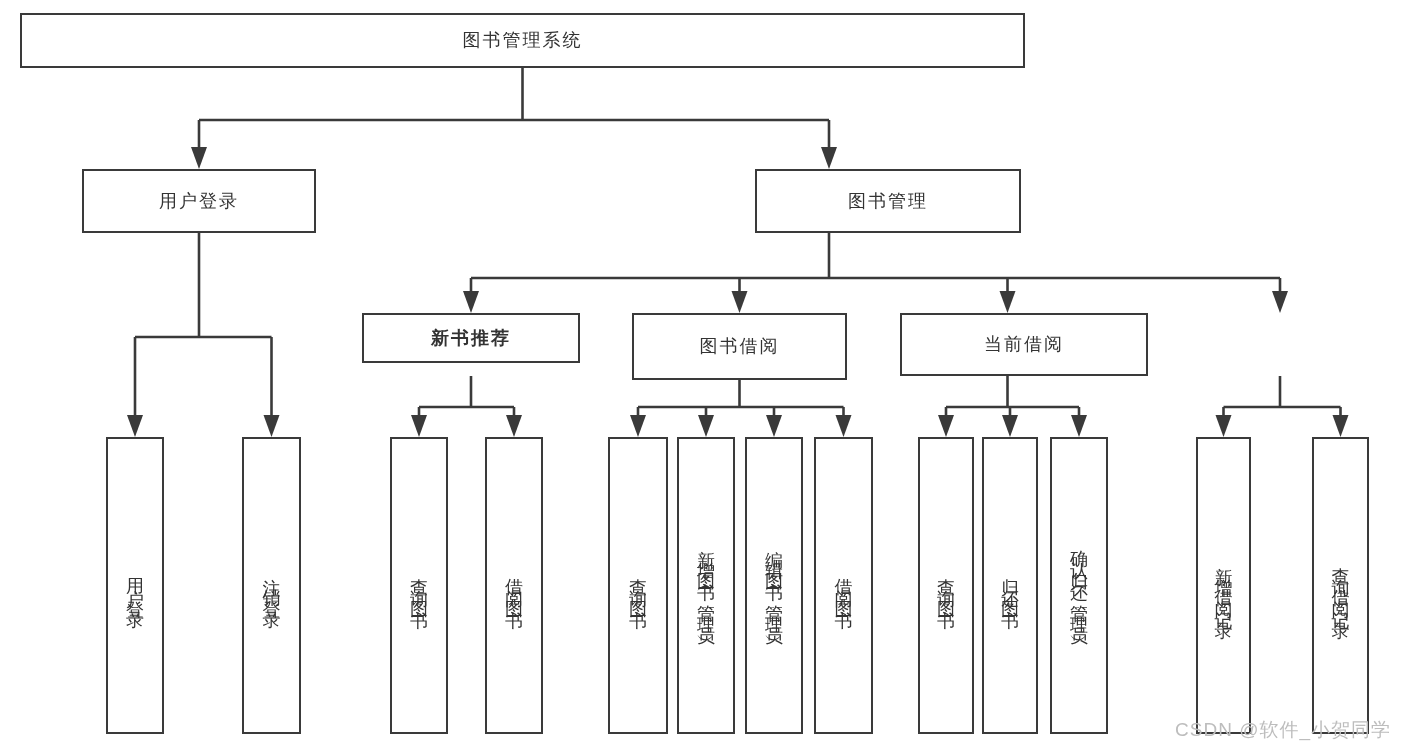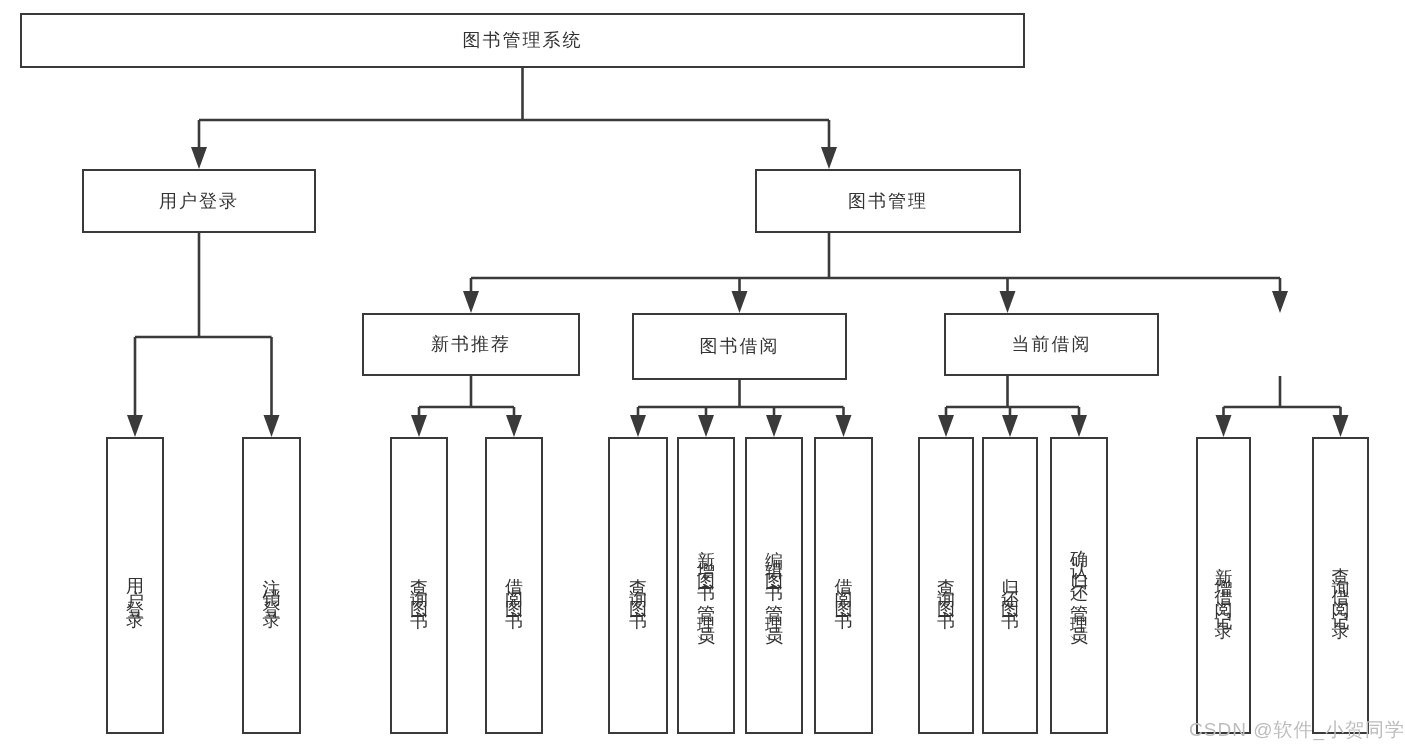--- a/index.html
+++ b/index.html
@@ -23,21 +23,21 @@
   }
   .node .label{
     color:var(--text,#333);font-size:18px;line-height:1.15;
     letter-spacing:2px;white-space:nowrap;
   }
   .node.vertical .label{
     writing-mode:vertical-rl;text-orientation:mixed;
     letter-spacing:11px;line-height:1;white-space:normal;
   }
   #watermark{
-    position:absolute;right:0;bottom:4px;z-index:3;
+    position:absolute;right:14px;bottom:4px;z-index:3;
     color:var(--watermark,#c0c0c0);font-size:19px;letter-spacing:1px;
   }
 </style>
 </head>
 <body>
 
 <div id="canvas">
   <svg id="edges" viewBox="0 0 1405 747" xmlns="http://www.w3.org/2000/svg">
       <path d="M 522.5 68 V 120"></path>
       <path d="M 199 120 H 829"></path>
@@ -101,27 +101,27 @@
     </div>
     <div class="node" style="left: 712px; top: 169px; width: 266px; height: 64px; margin-left: 43px;">
       <span class="label">图书管理</span>
     </div>
     <div class="node vertical" style="left: 106px; top: 437px; width: 58px; height: 297px;">
       <span class="label">用户登录</span>
     </div>
     <div class="node vertical" style="left: 242px; top: 437px; width: 59px; height: 297px;">
       <span class="label">注销登录</span>
     </div>
-    <div class="node" style="left: 362px; top: 313px; width: 218px; height: 63px;">
+    <div class="node" style="left: 362px; top: 313px; width: 218px; height: 50px; font-weight: bold;">
       <span class="label">新书推荐</span>
     </div>
     <div class="node" style="left: 632px; top: 313px; width: 215px; height: 67px;">
       <span class="label">图书借阅</span>
     </div>
-    <div class="node" style="left: 944px; top: 313px; width: 215px; height: 63px; justify-content: center;">
+    <div class="node" style="left: 900px; top: 313px; width: 248px; height: 63px; justify-content: center;">
       <span class="label">当前借阅</span>
     </div>
     <div class="node vertical" style="left: 390px; top: 437px; width: 58px; height: 297px;">
       <span class="label">查询图书</span>
     </div>
     <div class="node vertical" style="left: 485px; top: 437px; width: 58px; height: 297px;">
       <span class="label">借阅图书</span>
     </div>
     <div class="node vertical" style="left: 608px; top: 437px; width: 60px; height: 297px;">
       <span class="label">查询图书</span>

